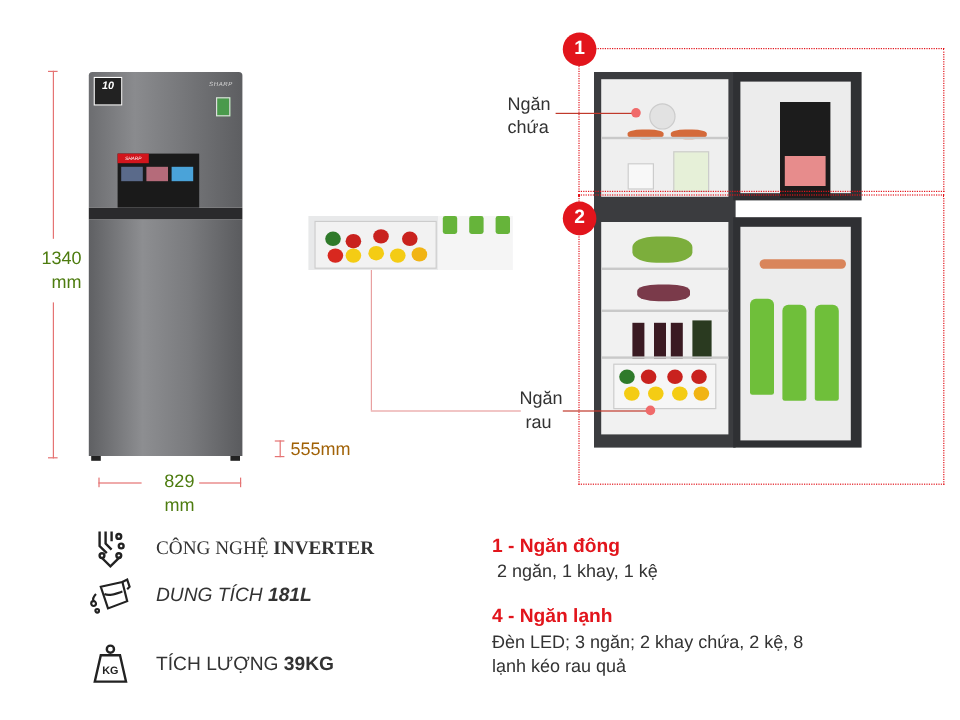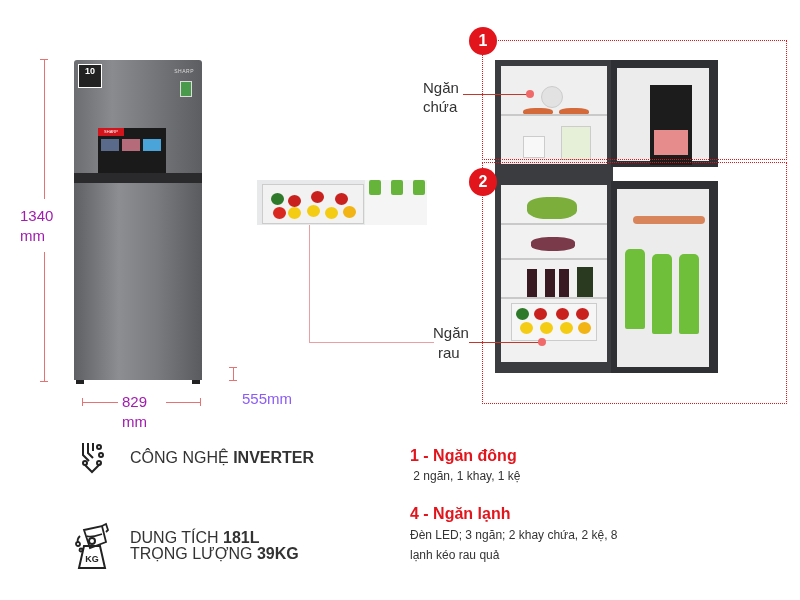--- a/index.html
+++ b/index.html
@@ -1,24 +1,24 @@
 <!DOCTYPE html>
 <html><head>
 <meta charset="utf-8">
 <style>
   html, body { margin:0; padding:0; }
   body { width:800px; height:600px; background:#ffffff; position:relative; overflow:hidden;
          font-family:"Liberation Sans", sans-serif; color:#333; }
   .abs { position:absolute; }
-  .dim-text { font-size:15px; color:#a21caf; line-height:20px; text-align:left; }
+  .dim-text { font-size:15px; color:#4d7c0f; line-height:20px; text-align:right; }
   
   .fridge-closed { left:74px; top:60px; width:128px; height:322px; }
   .fz-door { position:absolute; left:0; top:0; width:128px; height:113px;
     background:linear-gradient(90deg,#6c6d70 0%,#8a8b8e 30%,#77787b 60%,#5d5e61 100%);
-    border-radius:3px 3px 0 0; }
+    border-radius:3px 3px 0 0;font-style:italic; }
   .handle { position:absolute; left:0; top:113px; width:128px; height:10px; background:#2a2a2c; }
   .fr-door { position:absolute; left:0; top:123px; width:128px; height:197px;
     background:linear-gradient(90deg,#5f6063 0%,#8d8e91 35%,#7a7b7e 65%,#5a5b5e 100%); }
   .feet { position:absolute; top:320px; width:8px; height:4px; background:#222; }
   .badge10 { position:absolute; left:4px; top:4px; width:22px; height:22px; background:#222; color:#fff;
     font-size:9px; font-weight:bold; text-align:center; line-height:12px; border:1px solid #fff; }
   .badge10 span { display:block; background:#c40f14; font-size:4px; line-height:5px; }
   .brand { position:absolute; right:8px; top:8px; font-size:5px; color:#ddd; letter-spacing:0.5px; }
   .energy { position:absolute; right:10px; top:21px; width:10px; height:14px; background:#4a9a4c; border:1px solid #ddd; }
   .promo { position:absolute; left:24px; top:68px; width:68px; height:45px; background:#1a1a1a; }
@@ -57,21 +57,21 @@
     font-weight:bold; font-size:16px; text-align:center; line-height:28px; }
   .callout-label { position:absolute; font-size:15px; color:#333; line-height:20px; }
   .leader { position:absolute; height:1px; background:#c0392b; }
   .dot { position:absolute; width:8px; height:8px; border-radius:50%; background:#f06a6a; }
   
   .feat { position:absolute; left:74px; display:flex; align-items:center; }
   .feat .ic { width:36px; height:36px; display:flex; align-items:center; justify-content:center; }
   .feat .txt { margin-left:20px; font-size:16px; color:#333; }
   .feat .txt b { font-weight:bold; }
   .spec-title { position:absolute; font-size:16px; font-weight:bold; color:#e2151c; }
-  .spec-body { position:absolute; font-size:12px; color:#333; line-height:21px; }
+  .spec-body { position:absolute; font-size:15px; color:#333; line-height:21px; }
 </style>
 </head>
 <body>
 
 <div class="tick-h" style="left:40px;top:59px;"></div>
 <div class="vline" style="left:44px;top:59px;height:140px;"></div>
 <div class="abs dim-text" style="left:20px;top:206px;width:48px;">1340</div>
 <div class="abs dim-text" style="left:20px;top:226px;width:48px;">mm</div>
 <div class="vline" style="left:44px;top:252px;height:130px;"></div>
 <div class="tick-h" style="left:40px;top:381px;"></div>
@@ -104,21 +104,21 @@
 <div class="abs dim-text" style="left:122px;top:392px;width:40px;">829</div>
 <div class="abs dim-text" style="left:122px;top:412px;width:40px;">mm</div>
 <div class="hline" style="left:166px;top:402px;width:35px;"></div>
 <div class="tick-v" style="left:200px;top:398px;"></div>
 
 <div class="abs" style="left:229px;top:367px;width:8px;height:14px;">
   <div style="position:absolute;left:0;top:0;width:8px;height:1px;background:#e57373;"></div>
   <div style="position:absolute;left:4px;top:0;width:1px;height:14px;background:#e57373;"></div>
   <div style="position:absolute;left:0;top:13px;width:8px;height:1px;background:#e57373;"></div>
 </div>
-<div class="abs" style="left:242px;top:366px;font-size:15px;color:#8b5cf6;margin-top:24px;">555mm</div>
+<div class="abs" style="left:242px;top:366px;font-size:15px;color:#a16207;">555mm</div>
 
 <div class="abs crop">
   <div class="tray">
     <div class="pep" style="left:8px;top:8px;background:#2f7a2a"></div>
     <div class="pep" style="left:25px;top:10px;background:#c9221e"></div>
     <div class="pep" style="left:48px;top:6px;background:#c9221e"></div>
     <div class="pep" style="left:72px;top:8px;background:#c9221e"></div>
     <div class="pep" style="left:10px;top:22px;background:#d8281f"></div>
     <div class="pep" style="left:25px;top:22px;background:#f4cc14"></div>
     <div class="pep" style="left:44px;top:20px;background:#f4cc14"></div>
@@ -190,35 +190,35 @@
 <div class="callout-label" style="left:423px;top:78px;">Ngăn</div>
 <div class="callout-label" style="left:423px;top:97px;">chứa</div>
 <div class="leader" style="left:463px;top:94px;width:65px;"></div>
 <div class="dot" style="left:526px;top:90px;"></div>
 
 <div class="callout-label" style="left:433px;top:323px;">Ngăn</div>
 <div class="callout-label" style="left:438px;top:343px;">rau</div>
 <div class="leader" style="left:469px;top:342px;width:72px;"></div>
 <div class="dot" style="left:538px;top:338px;"></div>
 
-<div class="feat" style="top:440px;">
+<div class="feat" style="top:440px;font-family:Liberation Serif, serif;">
   <div class="ic">
     <svg width="30" height="34" viewBox="0 0 30 34" fill="none" stroke="#222" stroke-width="2">
       <path d="M6 2v12l6 6M11 2v10l5 5M16 2v8"></path>
       <circle cx="22" cy="6" r="2"></circle>
         <circle cx="24" cy="14" r="2"></circle>
         <circle cx="8" cy="22" r="2"></circle>
         <circle cx="22" cy="22" r="2"></circle>
       <path d="M8 24l7 7 8-8"></path>
     </svg>
   </div>
   <div class="txt"><span>CÔNG NGHỆ </span><b>INVERTER</b></div>
 </div>
 
-<div class="feat" style="top:520px;">
+<div class="feat" style="top:479px;font-style:italic;">
   <div class="ic">
     <svg width="36" height="32" viewBox="0 0 36 32" fill="none" stroke="#222" stroke-width="1.8">
       <path d="M10 8l18-4 4 16-16 6z"></path>
         <path d="M28 4l4-2 2 6-2 2"></path>
       <path d="M13 14c4 2 9 0 15-2"></path>
         <circle cx="4" cy="22" r="2"></circle>
         <circle cx="7" cy="28" r="1.5"></circle>
         <path d="M6 14c-2 2-3 4-2 6"></path>
     </svg>
   </div>
@@ -226,21 +226,21 @@
 </div>
 
 <div class="feat" style="top:536px;">
   <div class="ic">
     <svg width="32" height="36" viewBox="0 0 32 36" fill="none" stroke="#222" stroke-width="2">
       <circle cx="16" cy="5" r="3"></circle>
       <path d="M8 10h16l5 22H3z"></path>
       <text x="16" y="26" font-size="9" font-weight="bold" text-anchor="middle" fill="#222" stroke="none" font-family="Liberation Sans, sans-serif">KG</text>
     </svg>
   </div>
-  <div class="txt"><span>TRỌNG LƯỢNG </span><b>39KG</b></div>
+  <div class="txt"><span>TÍCH LƯỢNG </span><b>39KG</b></div>
 </div>
 
 <div class="spec-title" style="left:410px;top:447px;">1 - Ngăn đông</div>
 <div class="spec-body" style="left:410px;top:466px;white-space:pre;"> 2 ngăn, 1 khay, 1 kệ</div>
 
 <div class="spec-title" style="left:410px;top:505px;">4 - Ngăn lạnh</div>
 <div class="spec-body" style="left:410px;top:525px;">Đèn LED; 3 ngăn; 2 khay chứa, 2 kệ, 8</div>
 <div class="spec-body" style="left:410px;top:545px;">lạnh kéo rau quả</div>
 
 </body></html>

